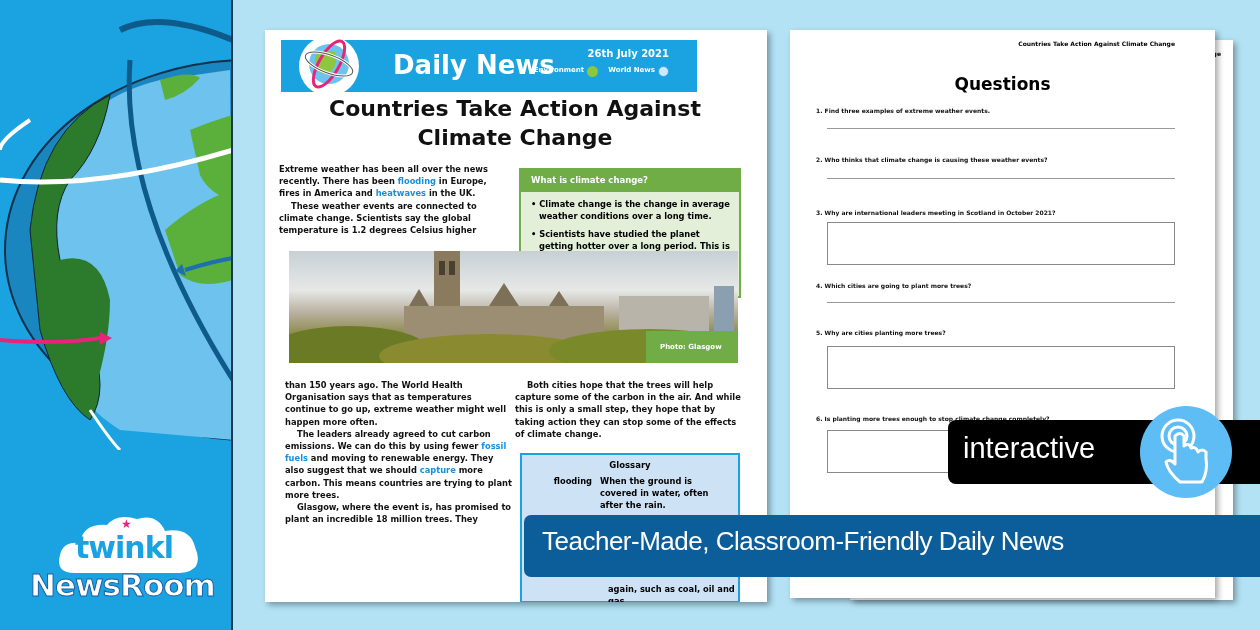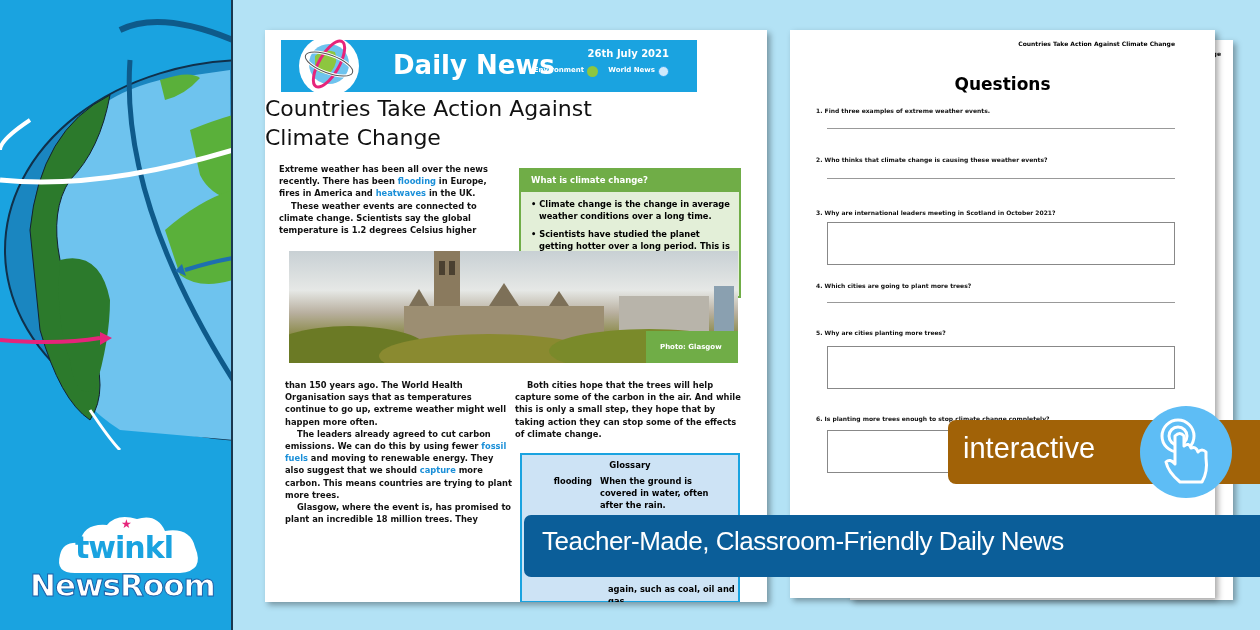--- a/index.html
+++ b/index.html
@@ -15,21 +15,21 @@
 
 .page{position:absolute;background:#fff;box-shadow:3px 3px 6px rgba(0,0,0,.35)}
 .article{left:265px;top:30px;width:502px;height:572px;overflow:hidden}
 .masthead{position:absolute;left:16px;top:10px;width:416px;height:52px;background:#1aa3e0}
 .mast-logo{position:absolute;left:28px;top:2px;width:72px;height:64px}
 .mast-title{position:absolute;left:112px;top:10px;color:#fff;font-weight:bold;font-size:26px;font-family:"DejaVu Sans",sans-serif}
 .mast-date{position:absolute;right:28px;top:8px;color:#fff;font-weight:bold;font-size:10px}
 .mast-tags{position:absolute;right:28px;top:26px;color:#fff;font-weight:bold;font-size:7px;display:flex;gap:10px;align-items:center}
 .tag{display:flex;align-items:flex-start;gap:3px}
 .tag-dot{width:11px;height:11px;border-radius:50%;display:inline-block}
-.headline{position:absolute;left:0;top:64px;width:500px;font-weight:normal;font-size:22px;line-height:29px;color:#111}
+.headline{position:absolute;left:0;top:64px;width:500px;text-align:center;font-weight:bold;font-size:22px;line-height:29px;color:#111}
 .col{position:absolute;font-size:8.3px;line-height:12.2px;color:#111;font-weight:bold}
 .col p{text-indent:0}
 .col .ind{text-indent:12px}
 .link{color:#1a8fd8}
 .col1a{left:14px;top:133px;width:226px}
 .col1b{left:20px;top:349px;width:228px}
 .col2a{left:250px;top:349px;width:226px}
 .infobox{position:absolute;left:254px;top:138px;width:222px;height:130px;background:#e3efd8;border:2px solid #70ad47}
 .infobox-head{background:#70ad47;color:#fff;font-weight:bold;font-size:8.5px;padding:5px 10px;height:22px}
 .infobox ul{list-style:none;padding:6px 8px 0 10px;font-size:8.3px;line-height:12px;font-weight:bold}
@@ -45,21 +45,21 @@
 
 .ws-back{left:850px;top:40px;width:383px;height:560px}
 .ws{left:790px;top:30px;width:425px;height:568px;overflow:hidden}
 .ws-runhead{position:absolute;right:40px;top:10px;font-size:6px;font-weight:bold}
 .ws-back-runhead{position:absolute;right:12px;top:10px;font-size:6px;font-weight:bold}
 .ws-title{position:absolute;left:0;width:425px;top:44px;text-align:center;font-size:17px;font-weight:bold}
 .q{position:absolute;left:26px;font-size:6px;font-weight:bold;color:#111}
 .ans-line{position:absolute;left:37px;width:348px;height:1px;background:#999}
 .ans-box{position:absolute;left:37px;width:348px;height:43px;border:1px solid #888}
 
-.interactive{position:absolute;left:948px;top:420px;width:312px;height:64px;background:#a16207;border-radius:8px 0 0 8px}
+.interactive{position:absolute;left:948px;top:420px;width:312px;height:64px;background:#000000;border-radius:8px 0 0 8px}
 .interactive-label{position:absolute;left:15px;top:12px;color:#fff;font-size:29px;font-family:"Liberation Sans",sans-serif}
 .interactive-circle{position:absolute;left:1140px;top:406px;width:92px;height:92px;border-radius:50%;background:#5ebdf5}
 .banner{position:absolute;left:524px;top:515px;width:736px;height:62px;background:#0b5e99;border-radius:7px 0 0 7px}
 .banner-label{position:absolute;left:18px;top:11px;color:#fff;font-size:26px;font-family:"Liberation Sans",sans-serif;letter-spacing:-.5px}
 </style>
 </head>
 <body>
 
 <div class="left-panel">
   <svg class="globe" width="233" height="450" viewBox="0 0 233 450">

